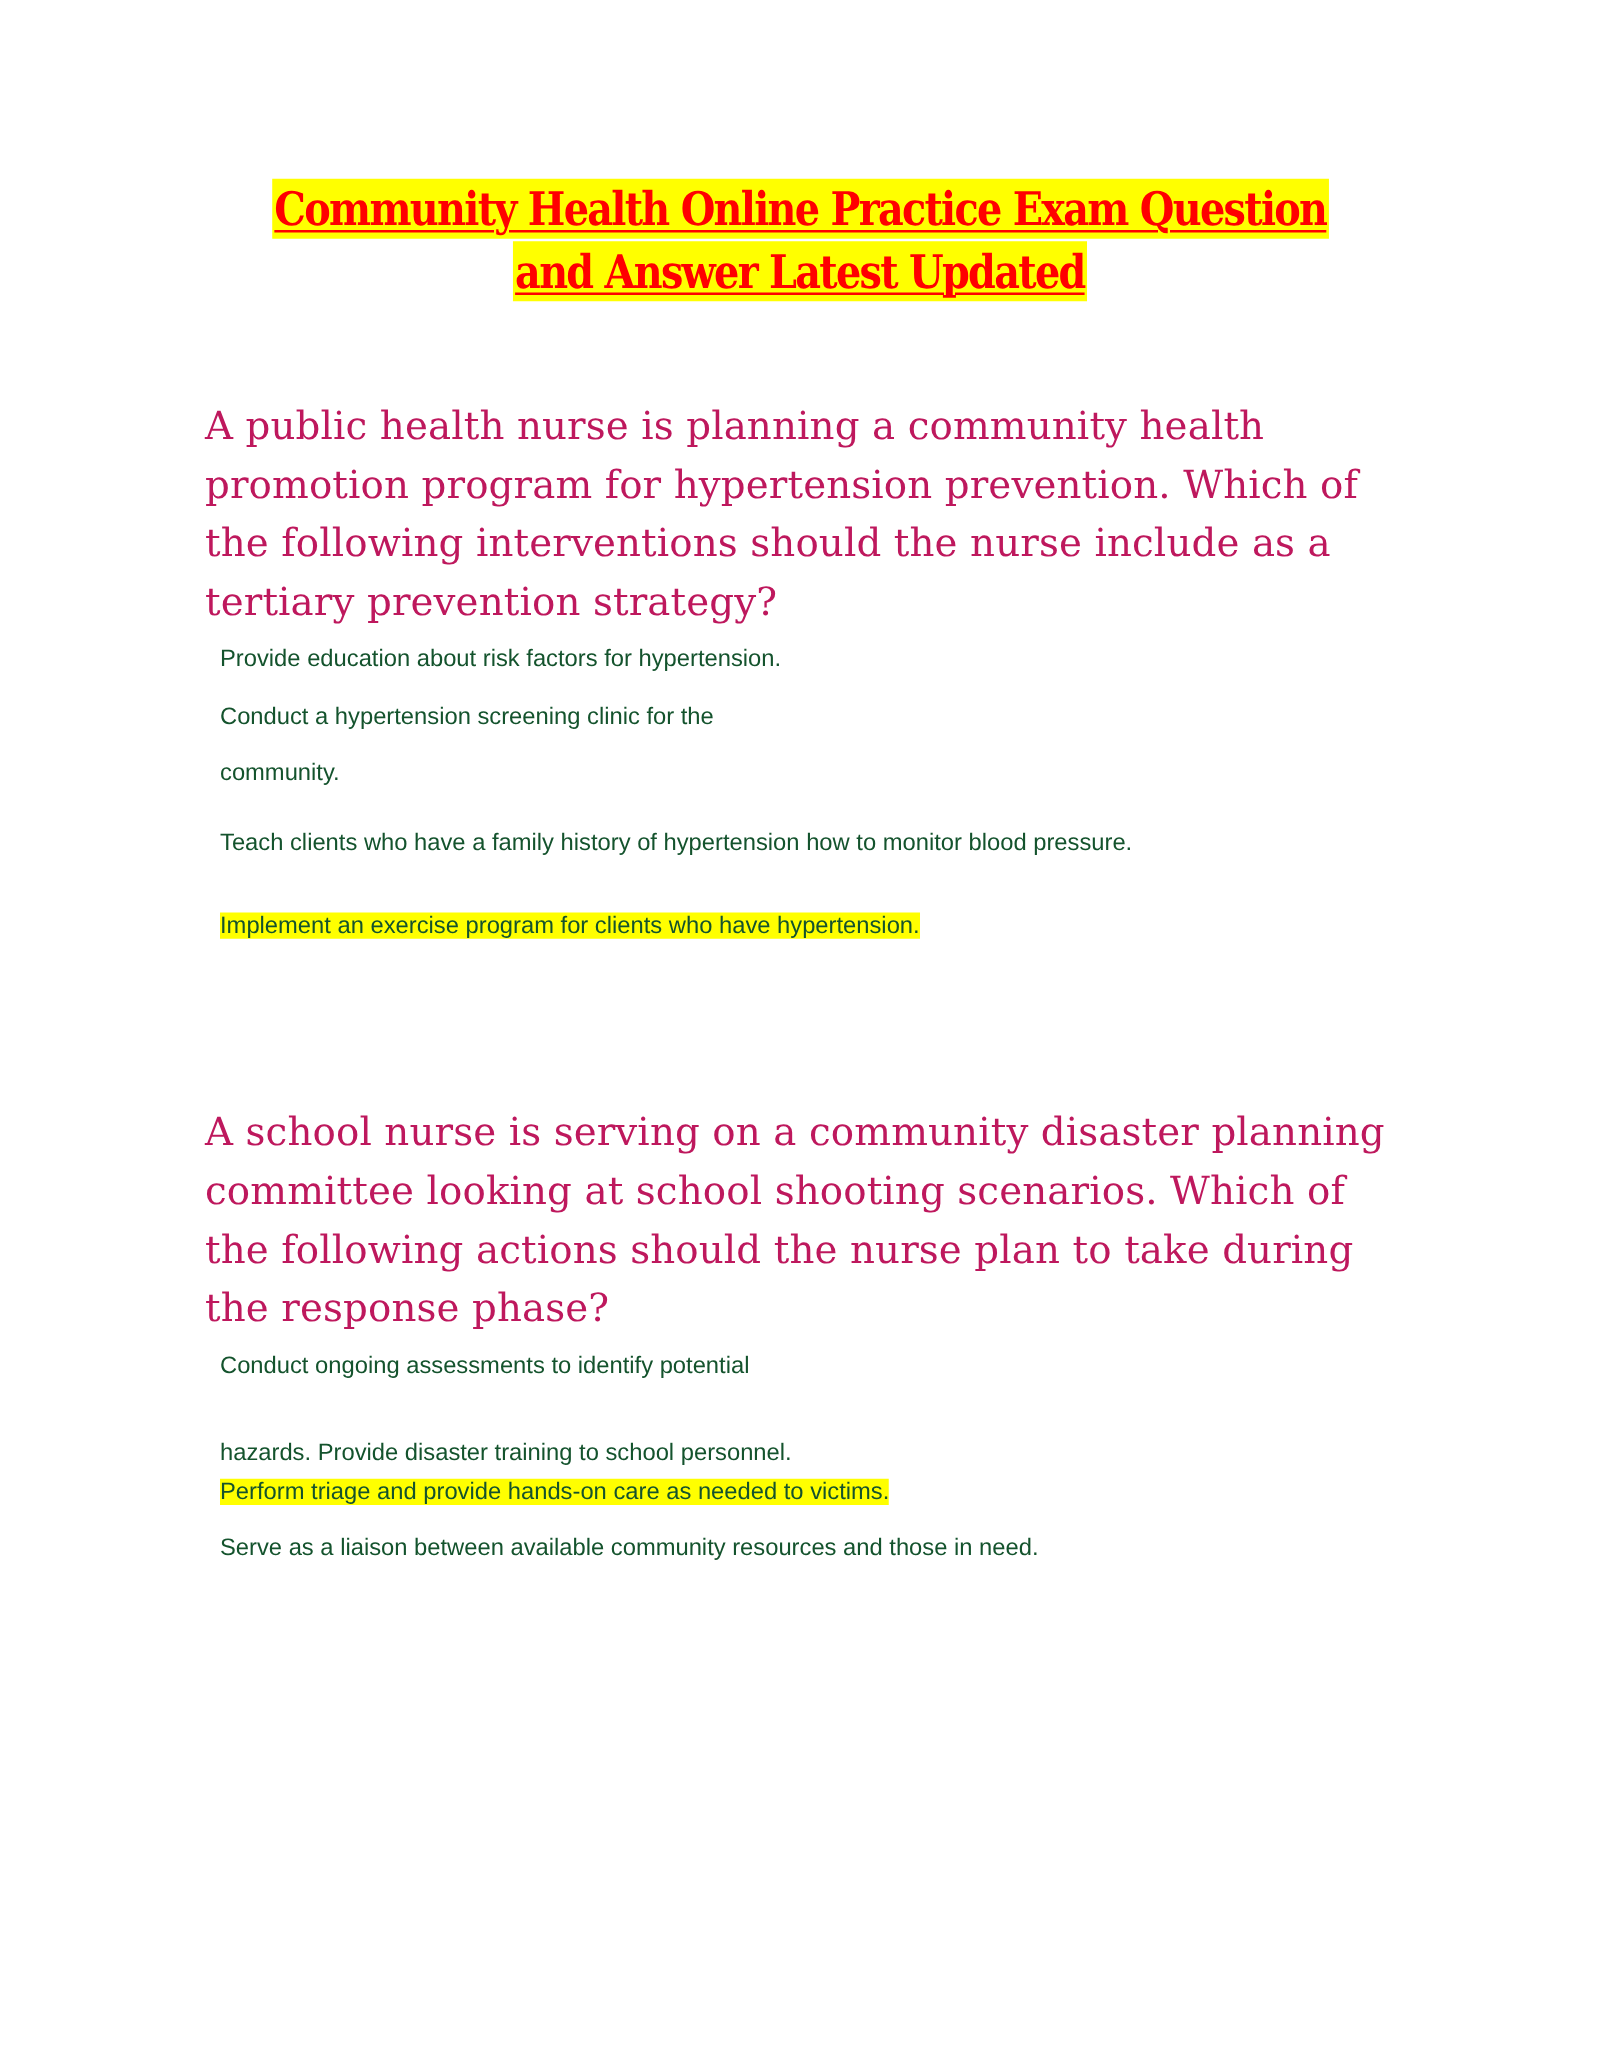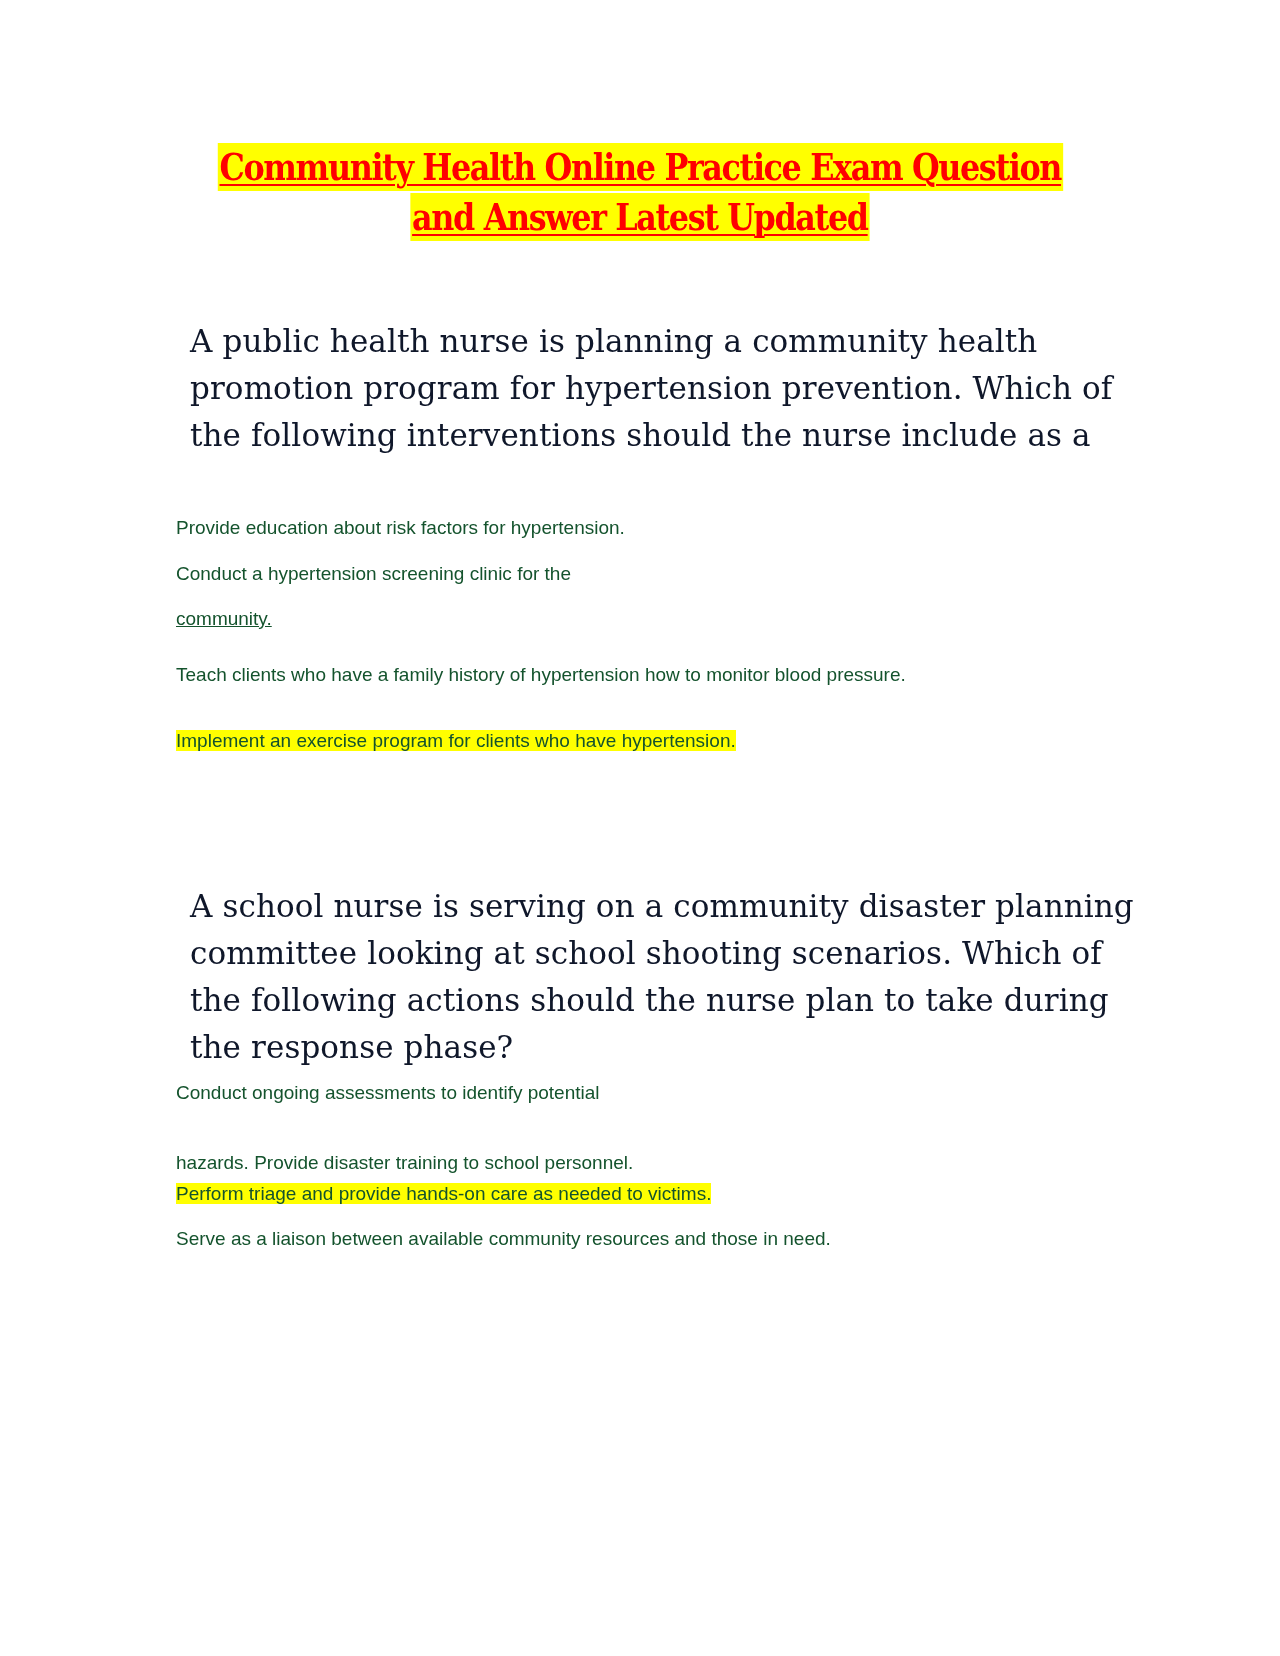--- a/index.html
+++ b/index.html
@@ -16,25 +16,25 @@
     color:#ff0000;
     background:#ffff00;
     text-decoration:underline;
     text-decoration-thickness:2px;
     text-underline-offset:4px;
     line-height:48px;
     padding:0 2px;
     white-space:nowrap;
   }
   .question {
-    position:absolute; left:190px; width:960px;
+    position:absolute; left:164px; width:960px;
     font-family:"DejaVu Serif", serif;
     font-size:31px;
     line-height:47px;
-    color:#0f172a;
+    color:#be185d;
     letter-spacing:0.1px;
     margin:0;
     font-weight:normal;
   }
   .opt {
     position:absolute; left:176px;
     font-family:"Liberation Sans", sans-serif;
     font-size:19px;
     line-height:26px;
     color:#14532d;
@@ -52,25 +52,26 @@
     <span class="title-line">and Answer Latest Updated</span>
   </div>
   <div class="title-wrap" style="top:143px;">
     <span class="title-line">Community Health Online Practice   Exam Question</span>
   </div>
 
   <div class="question" style="top:318px;">
     <div>A public health nurse is planning a community health</div>
     <div>promotion program for hypertension prevention. Which of</div>
     <div>the following interventions should the nurse include as a</div>
+    <div>tertiary prevention strategy?</div>
   </div>
 
   <p class="opt" style="top:515px;">Provide education about risk factors for hypertension.</p>
   <p class="opt" style="top:561px;">Conduct a hypertension screening clinic for the</p>
-  <p class="opt" style="top:606px;text-decoration:underline;">community.</p>
+  <p class="opt" style="top:606px;">community.</p>
   <p class="opt" style="top:662px;">Teach clients who have a family history of hypertension how to monitor blood pressure.</p>
   <p class="opt" style="top:728px;"><span class="hl">Implement an exercise program for clients who have hypertension.</span></p>
 
   <div class="question" style="top:883px;">
     <div>A school nurse is serving on a community disaster planning</div>
     <div>committee looking at school shooting scenarios. Which of</div>
     <div>the following actions should the nurse plan to take during</div>
     <div>the response phase?</div>
   </div>
 

